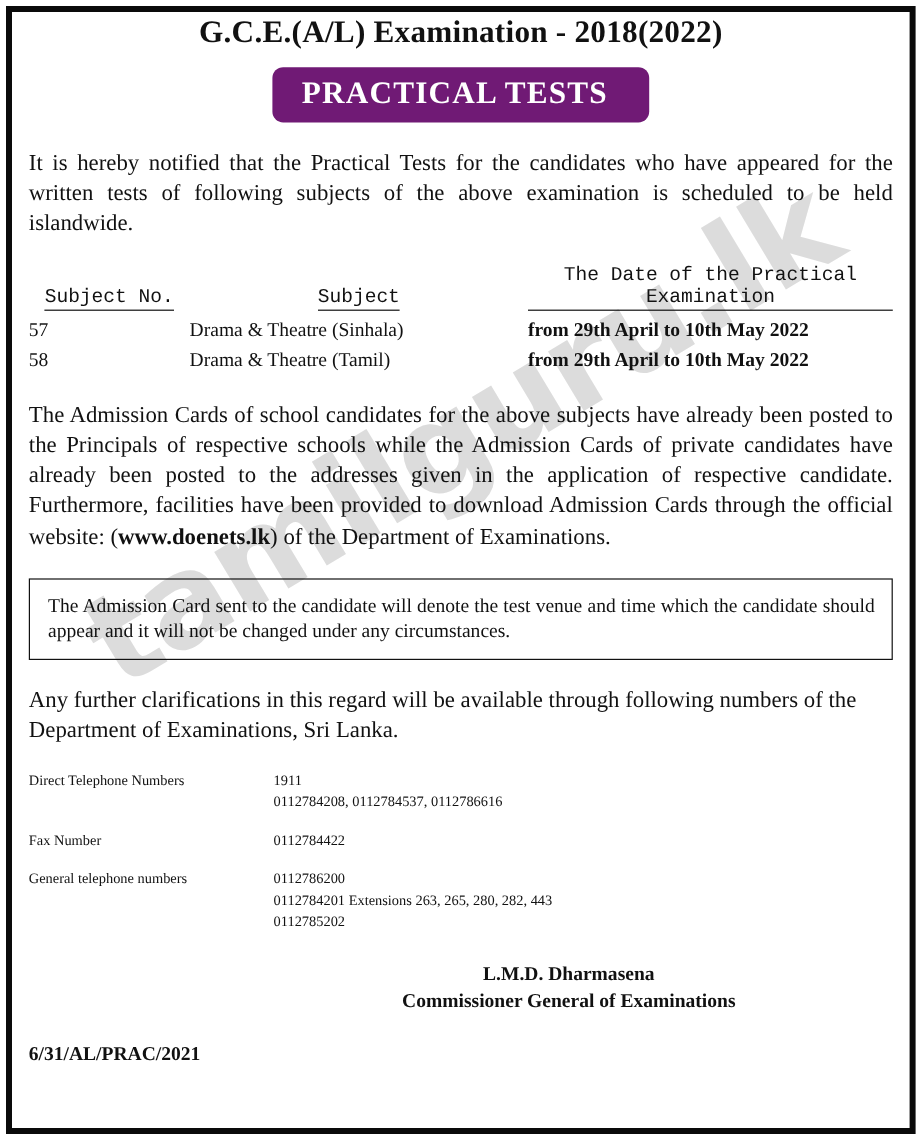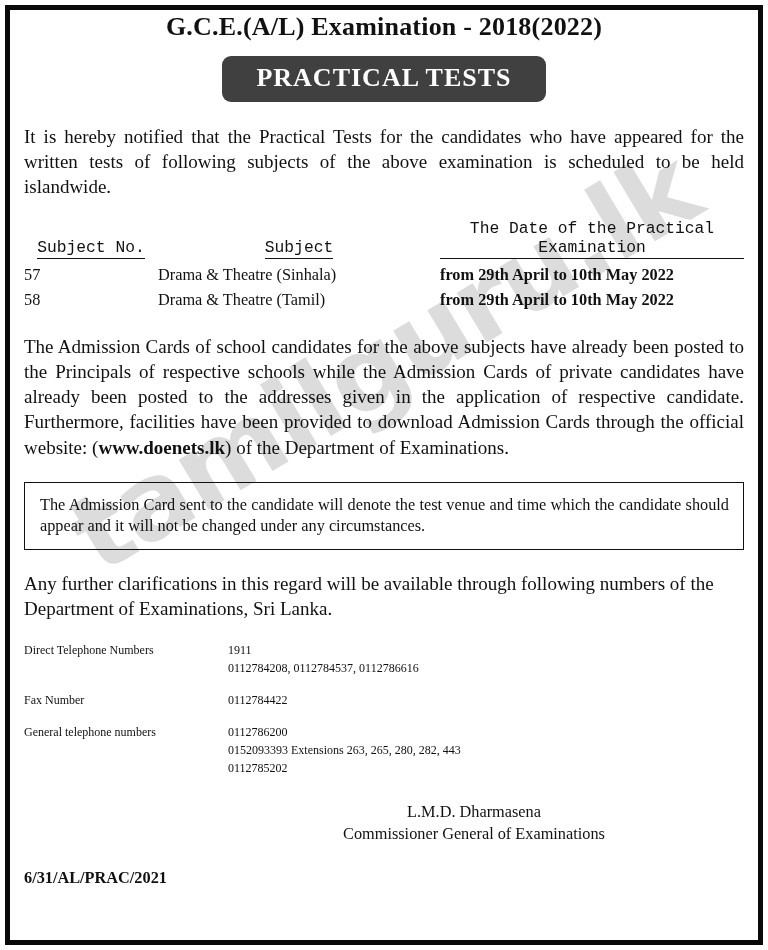--- a/index.html
+++ b/index.html
@@ -80,26 +80,26 @@
     margin: 12px 0 0 0;
     letter-spacing: 0.2px;
   }
 
   .banner-wrap {
     display: flex;
     justify-content: center;
     margin-top: 14px;
   }
   .banner {
-    background: #404040;
+    background: #701a75;
     color: #ffffff;
     font-weight: bold;
     font-size: 26px;
     letter-spacing: 1px;
-    padding: 7px 34px 9px 34px;
+    padding: 7px 34px 9px 24px;
     border-radius: 9px;
     display: inline-block;
   }
 
   
   .para {
     font-size: 19px;
     line-height: 1.32;
     text-align: justify;
     margin: 0;
@@ -163,21 +163,21 @@
   }
   .contact-values { flex: 1; }
   .contact-values div { white-space: nowrap; }
   .contact-group { margin-bottom: 14px; }
   .contact-group:last-child { margin-bottom: 0; }
 
   
   .signature {
     margin-top: 24px;
     text-align: center;
-    font-weight: normal;
+    font-weight: bold;
     font-size: 16.3px;
     line-height: 1.35;
     padding-left: 180px;
   }
 
   
   .footer {
     margin-top: 22px;
     font-size: 16.3px;
     line-height: 1.33;
@@ -253,21 +253,21 @@
             <div>0112784422</div>
           </div>
         </div>
       </div>
 
       <div class="contact-group">
         <div class="contact-row">
           <div class="contact-label">General telephone numbers</div>
           <div class="contact-values">
             <div>0112786200</div>
-            <div>0152093393  Extensions 263, 265, 280, 282, 443</div>
+            <div>0112784201  Extensions 263, 265, 280, 282, 443</div>
             <div>0112785202</div>
           </div>
         </div>
       </div>
 
     </div>
 
     <div class="signature">
       <div>L.M.D. Dharmasena</div>
       <div>Commissioner General of Examinations</div>

